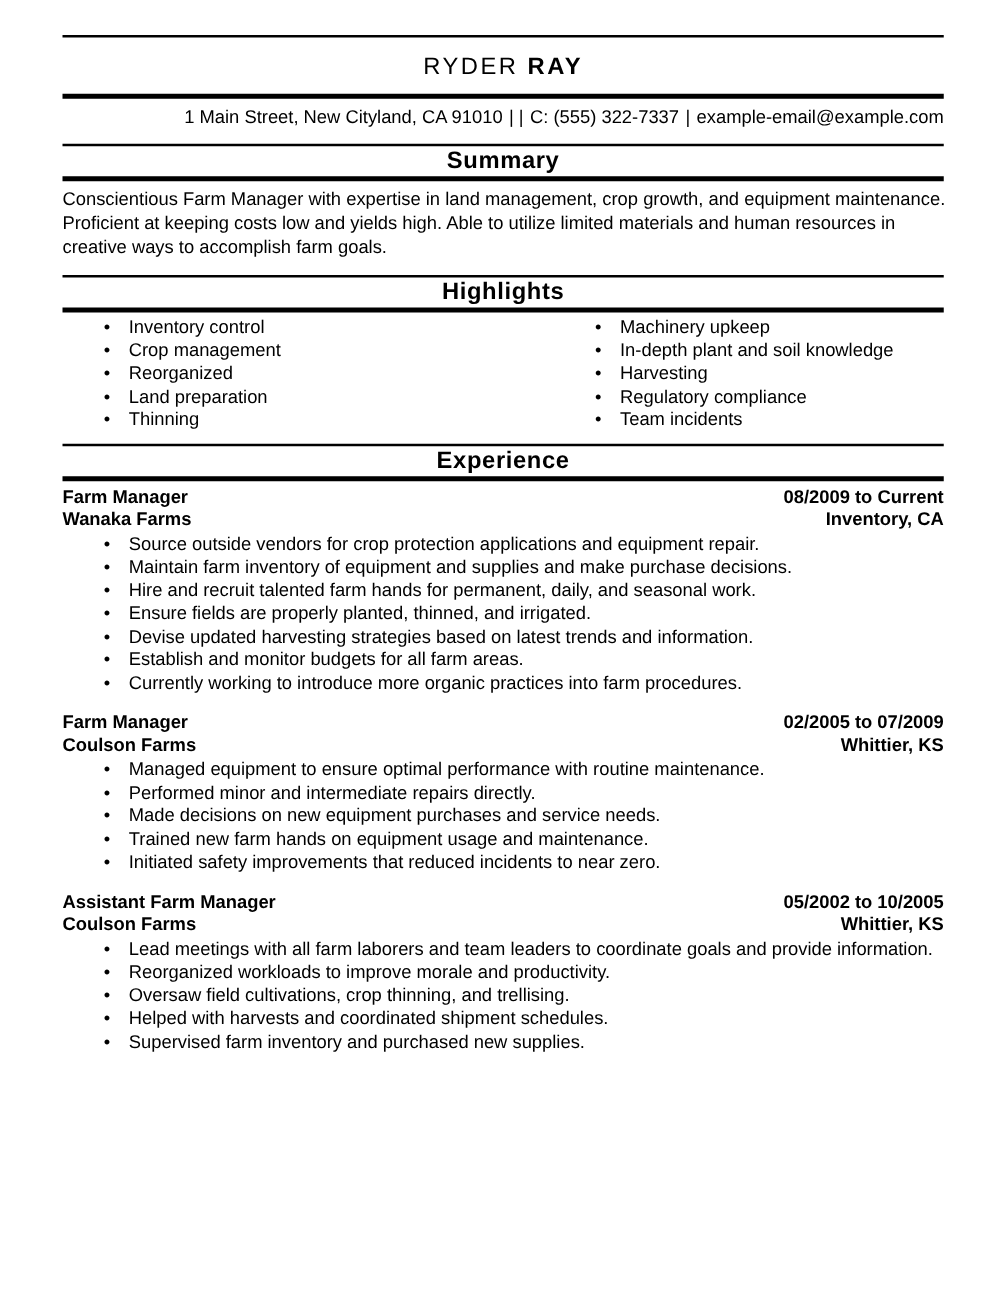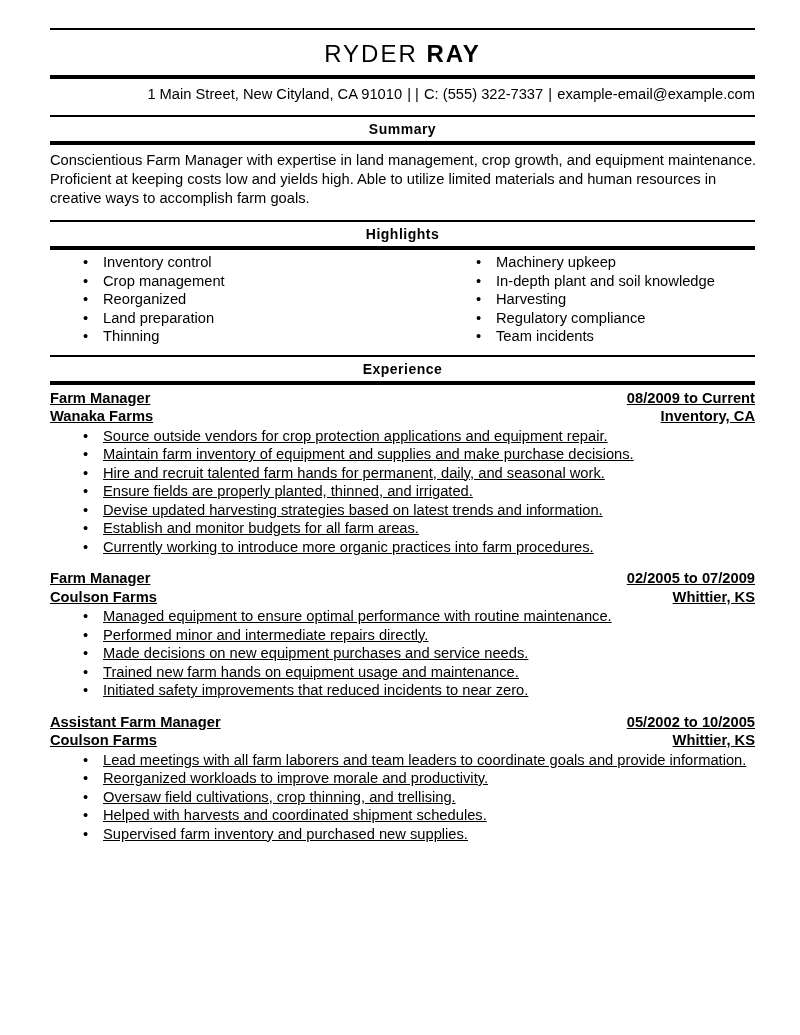--- a/index.html
+++ b/index.html
@@ -21,38 +21,38 @@
   .rule {
     border: 0;
     background: #000;
   }
   .rule.thin  { height: 2px; }
   .rule.thick { height: 4px; }
 
   
   .name {
     text-align: center;
-    font-size: 24px;
+    font-size: 19px;
     letter-spacing: 2px;
     line-height: 32px;
     margin: 8px 0 5px 0;
     font-weight: 400;
   }
   .name .last { font-weight: 700; }
   .contact {
     text-align: right;
     line-height: 18px;
     margin: 6px 0 12px 0;
     white-space: nowrap;
   }
   .contact .sep { margin: 0 1px; }
 
   
   .section-heading {
-    font-size: 14px;
+    font-size: 19px;
     font-weight: 700;
     letter-spacing: 0.5px;
     text-align: center;
     line-height: 18px;
     margin: 3px 0 3px 0;
   }
 
   
   .para { margin: 6px 0 12px 0; }
   .para .line {
@@ -80,21 +80,21 @@
 
   
   .highlights-cols {
     display: flex;
     margin: 3px 0 9px 0;
   }
   .highlights-cols .col-left  { width: 340px; flex: 0 0 340px; }
   .highlights-cols .col-right { flex: 1; }
 
   
-  .job { margin: 4px 0 13px 0; text-decoration: underline; }
+  .job { margin: 4px 0 13px 0; }
   .job:last-child { margin-bottom: 0; }
   .job-row {
     display: flex;
     justify-content: space-between;
     font-weight: 700;
     line-height: 18.5px;
   }
   .job ul.bullets { margin-top: 1px; }
 </style>
 </head>

